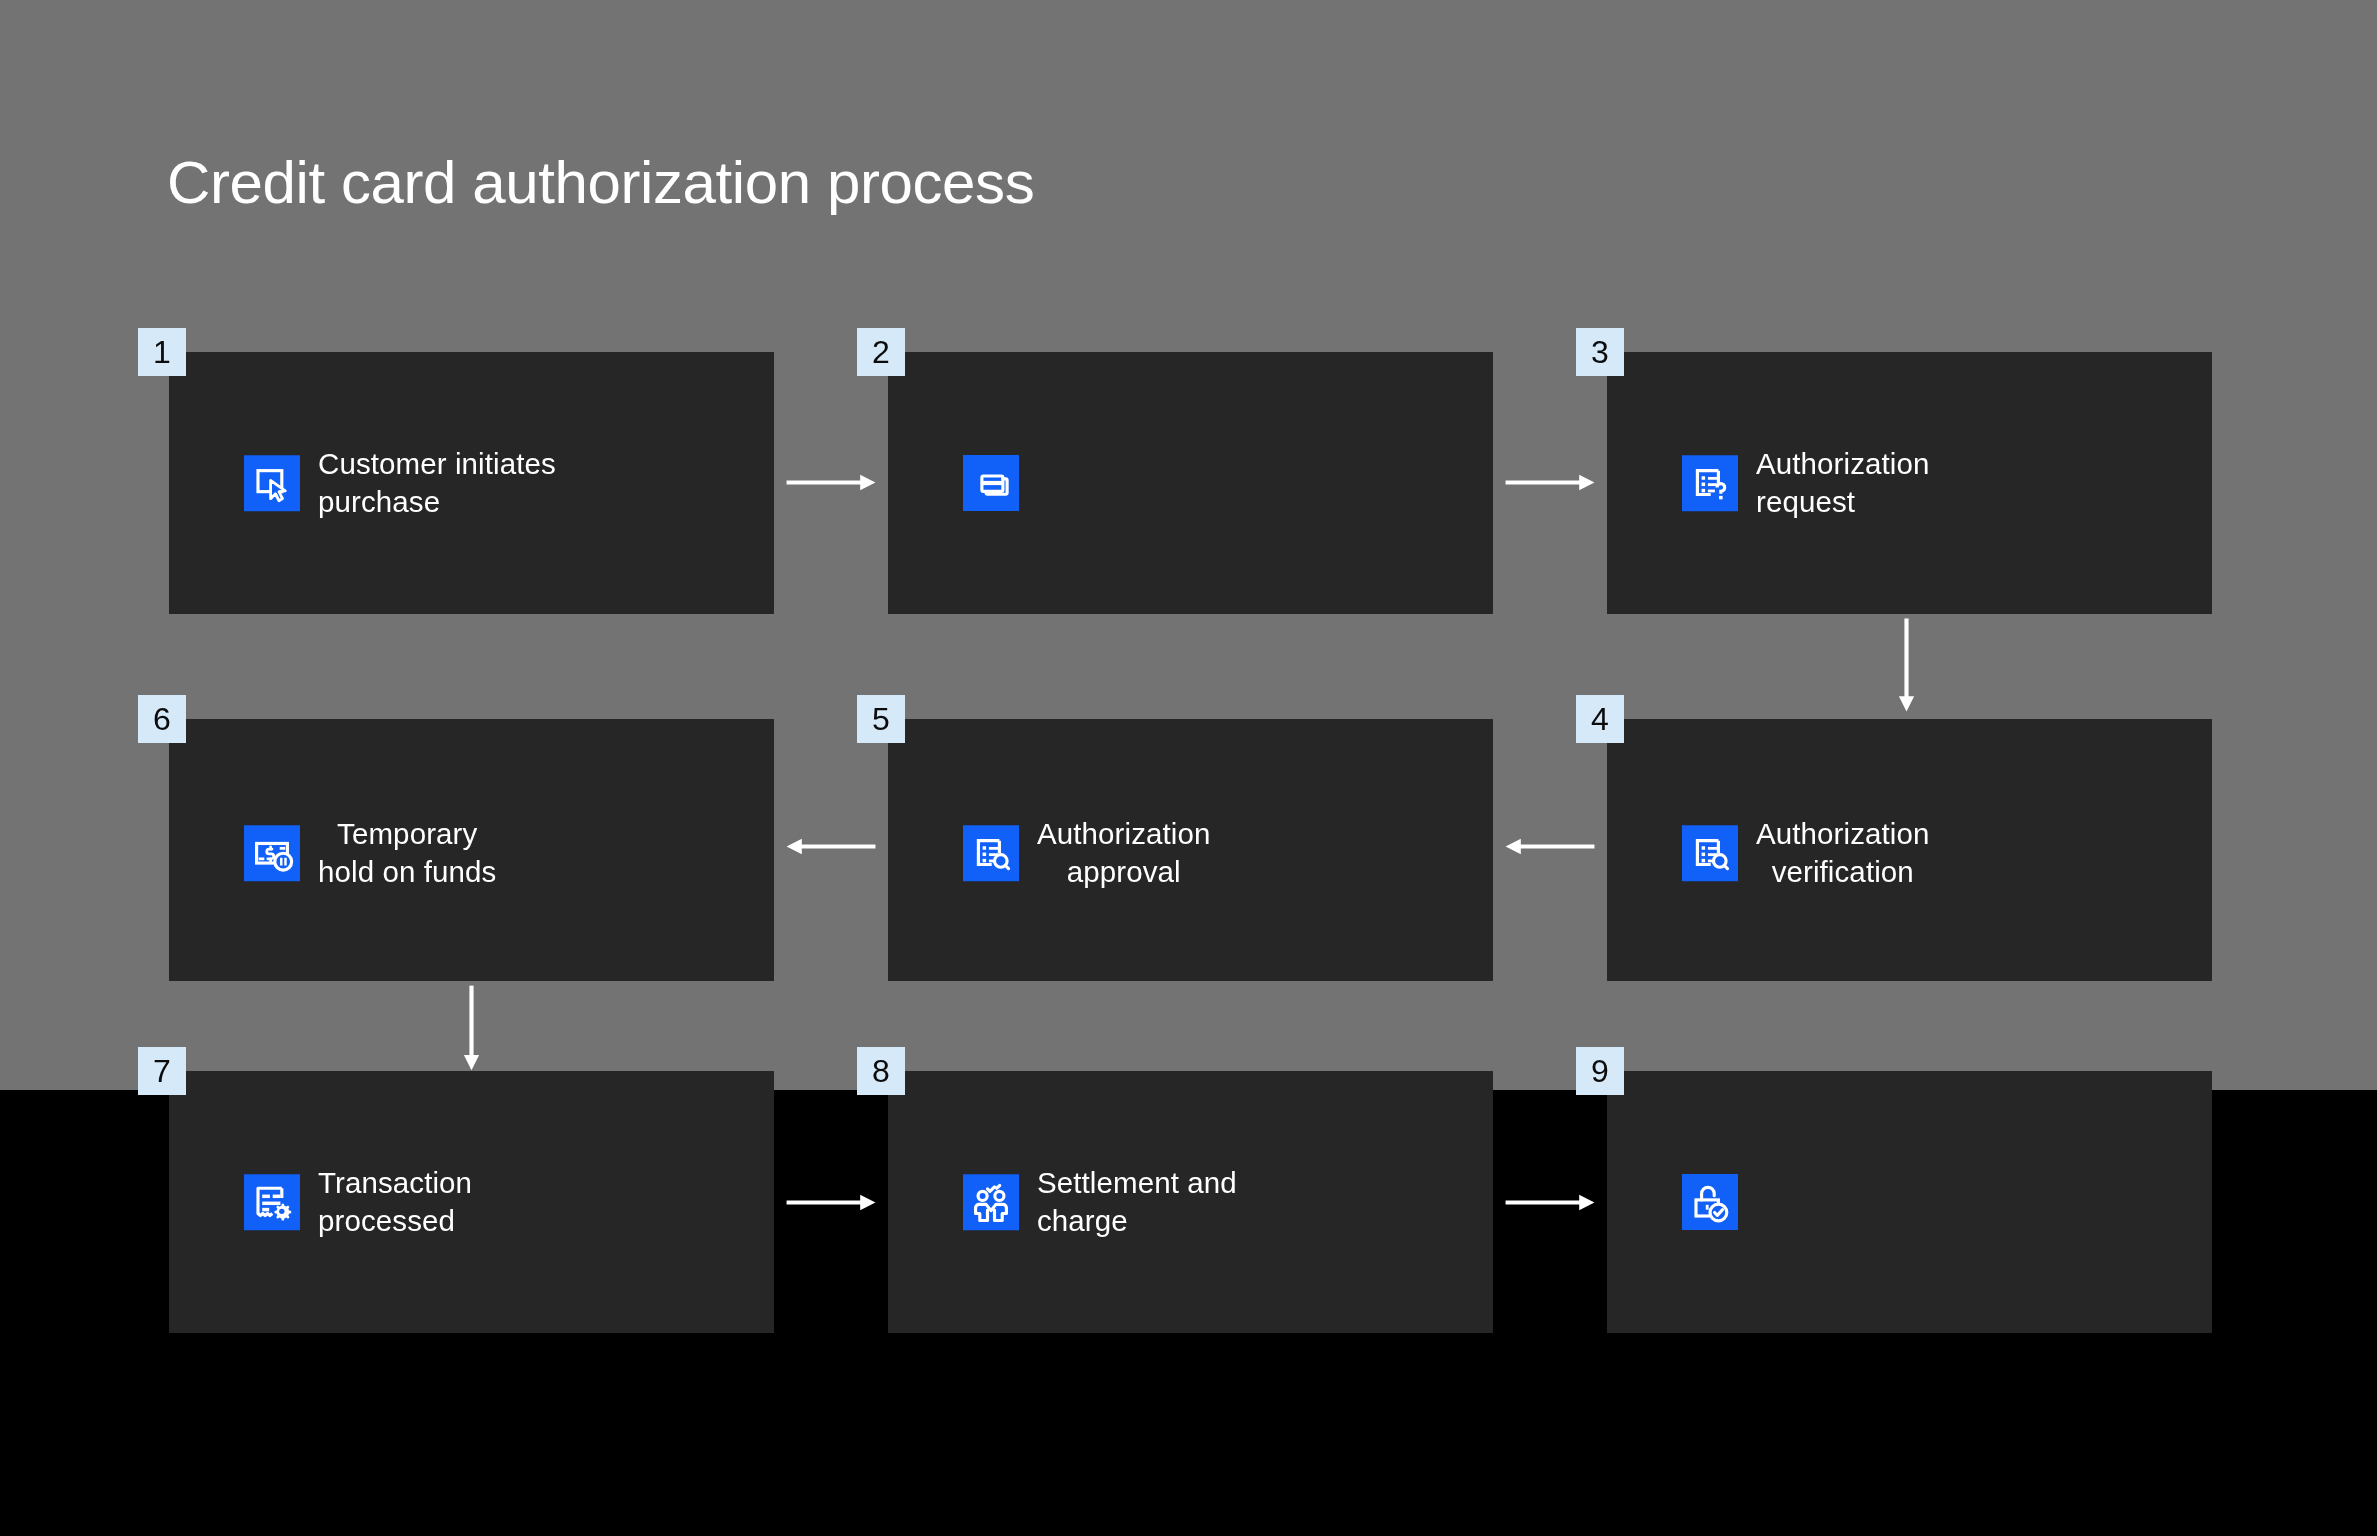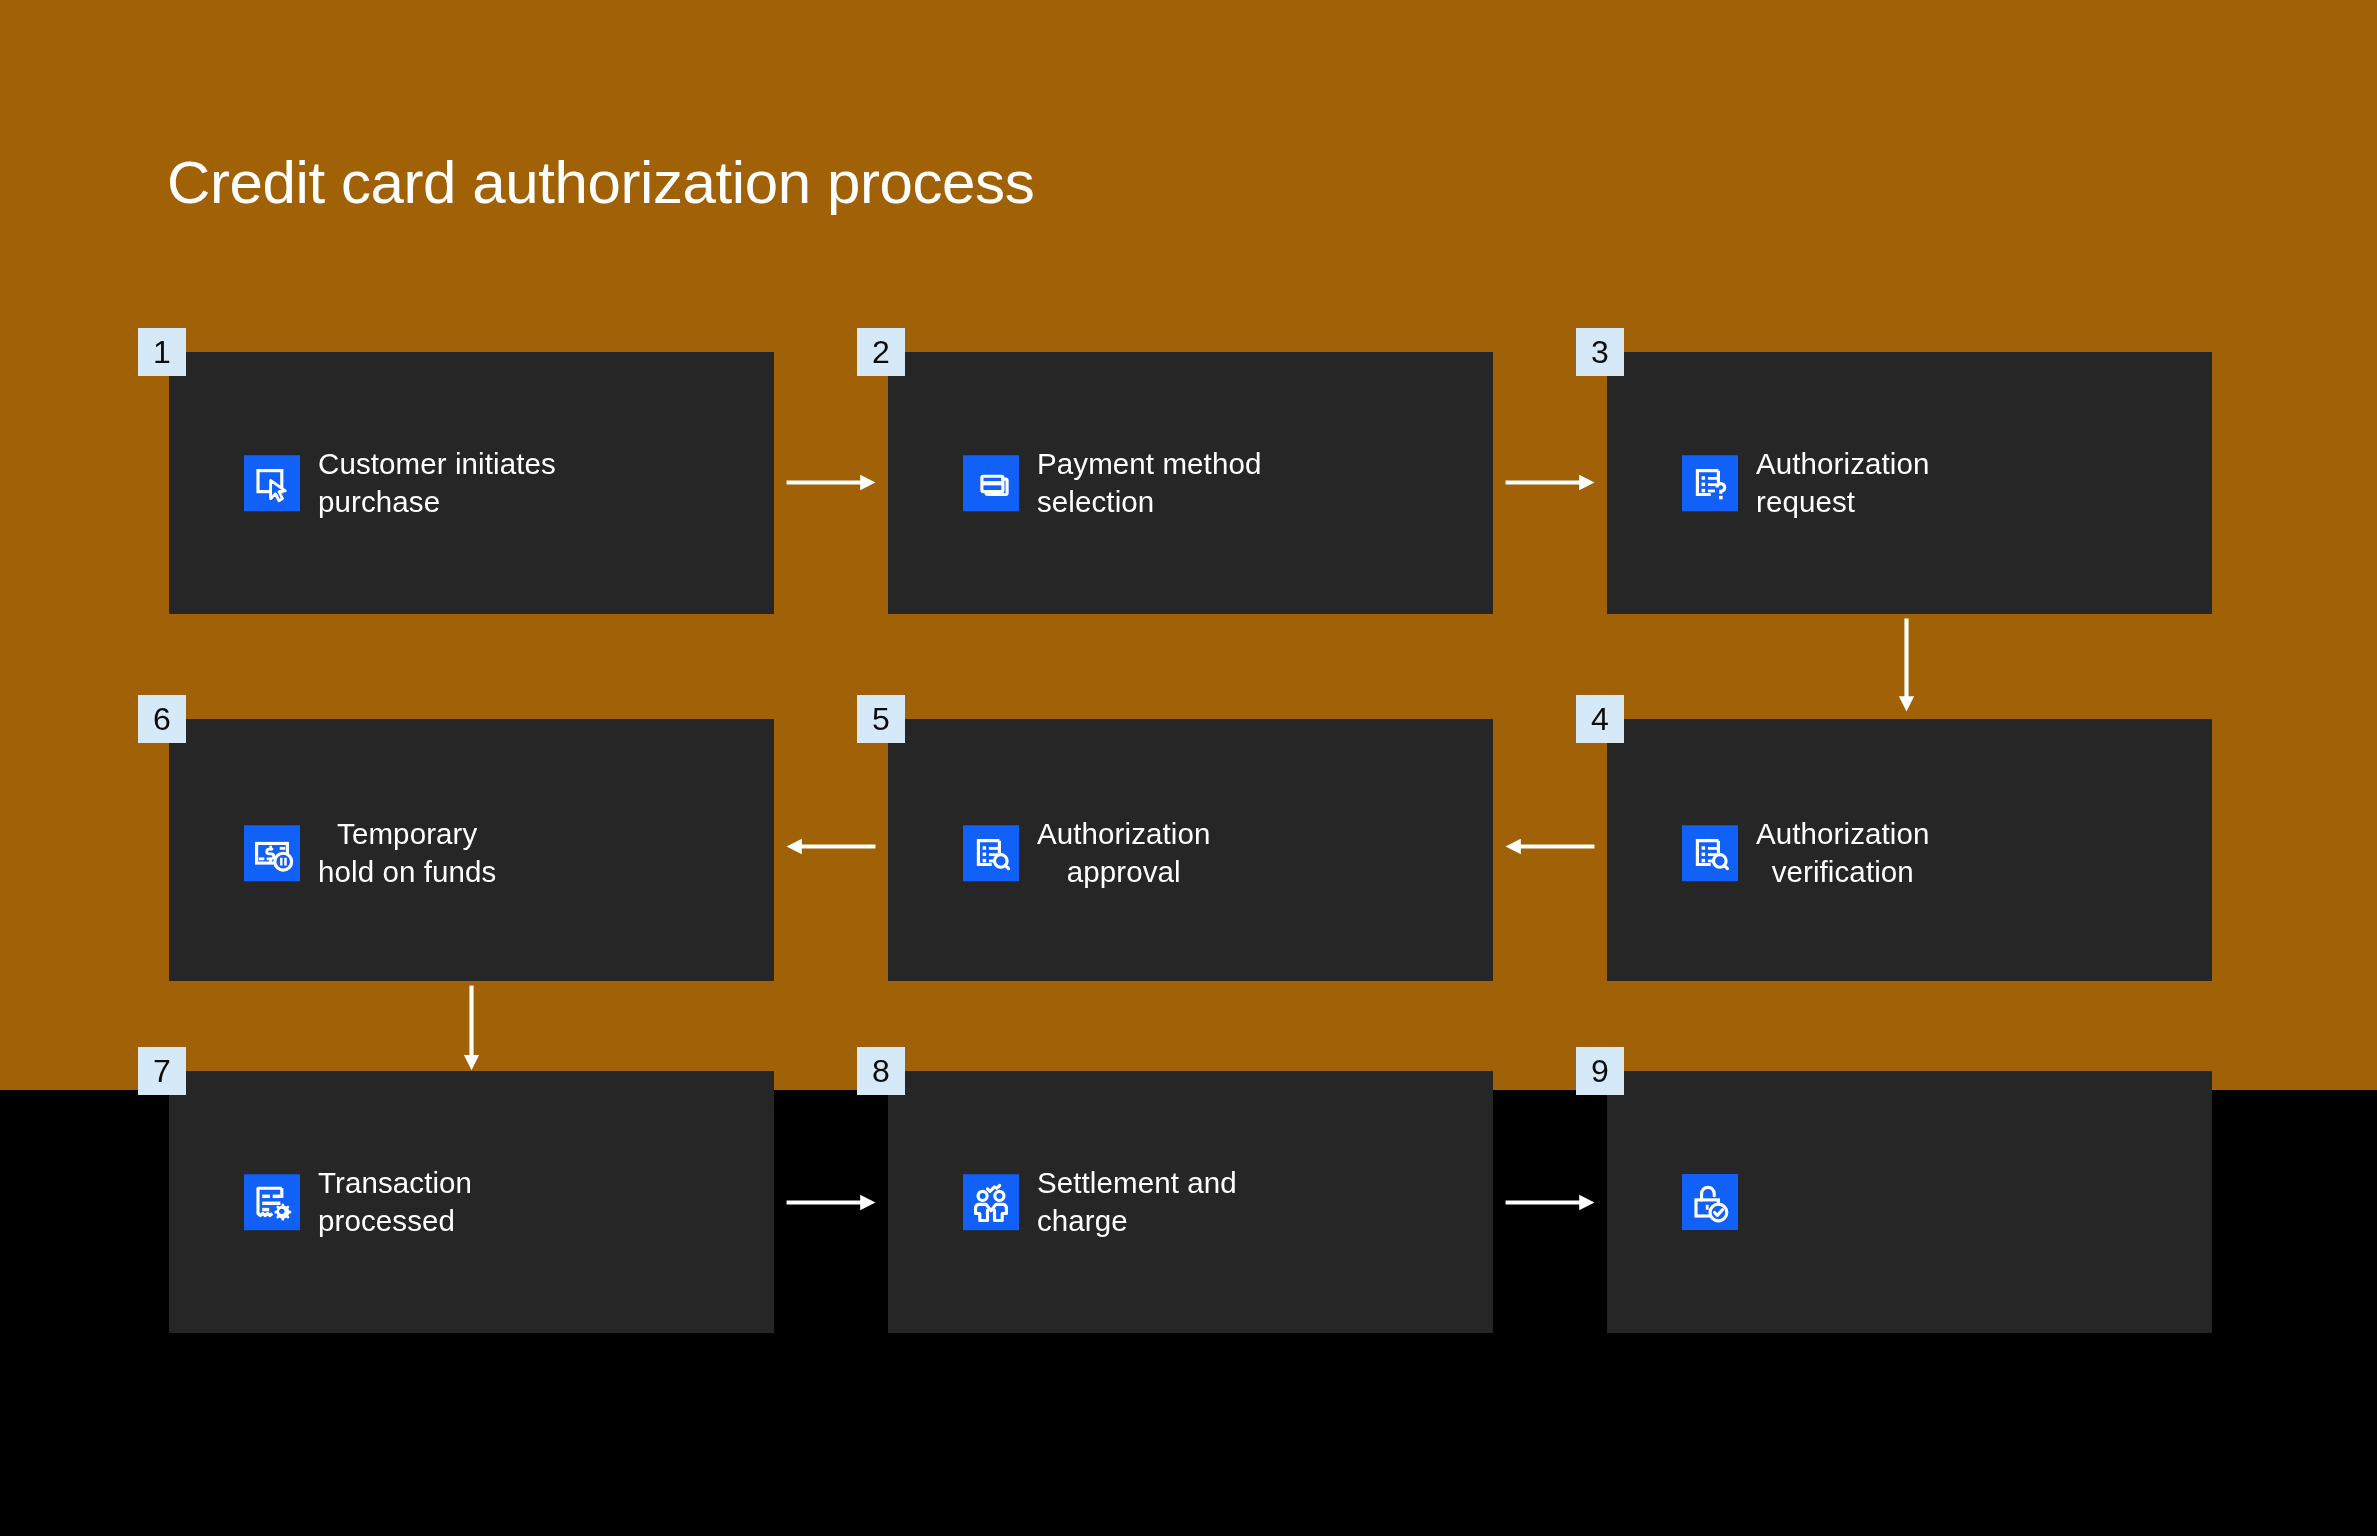--- a/index.html
+++ b/index.html
@@ -14,21 +14,21 @@
     overflow: hidden;
     font-family: "Liberation Sans", sans-serif;
     -webkit-font-smoothing: antialiased;
   }
 
   #canvas {
     position: absolute;
     left: 0; top: 0;
     width: 2377px;
     height: 1090px;
-    background: #a16207;
+    background: #737373;
   }
 
   
   #page-title {
     position: absolute;
     left: 167px;
     top: 153px;
     font-size: 60px;
     line-height: 1.0;
     font-weight: 400;
@@ -130,22 +130,20 @@
 
   <div class="card col2 row1">
     <div class="card-inner">
       <span class="icon-tile">
         <svg viewBox="0 0 80 80">
           <rect x="27" y="30" width="30" height="22" rx="2" fill="none" stroke="#ffffff" stroke-width="4.5"></rect>
           <path d="M57 34 h4 a2 2 0 0 1 2 2 v18 a2 2 0 0 1 -2 2 h-26 a2 2 0 0 1 -2 -2 v-2" fill="none" stroke="#ffffff" stroke-width="4.5" stroke-linecap="round" stroke-linejoin="round"></path>
           <rect x="27" y="37" width="30" height="6" fill="#ffffff"></rect>
         </svg>
       </span>
-      <span class="card-label">Payment method
-selection</span>
     </div>
   </div>
   <div class="badge b-col2 b-row1">2</div>
 
   <div class="card col3 row1">
     <div class="card-inner">
       <span class="icon-tile">
         <svg viewBox="0 0 80 80">
           <path d="M52 22 H22 V56 H41" fill="none" stroke="#ffffff" stroke-width="4.5"></path>
           <path d="M52 22 V40" fill="none" stroke="#ffffff" stroke-width="4.5"></path>

